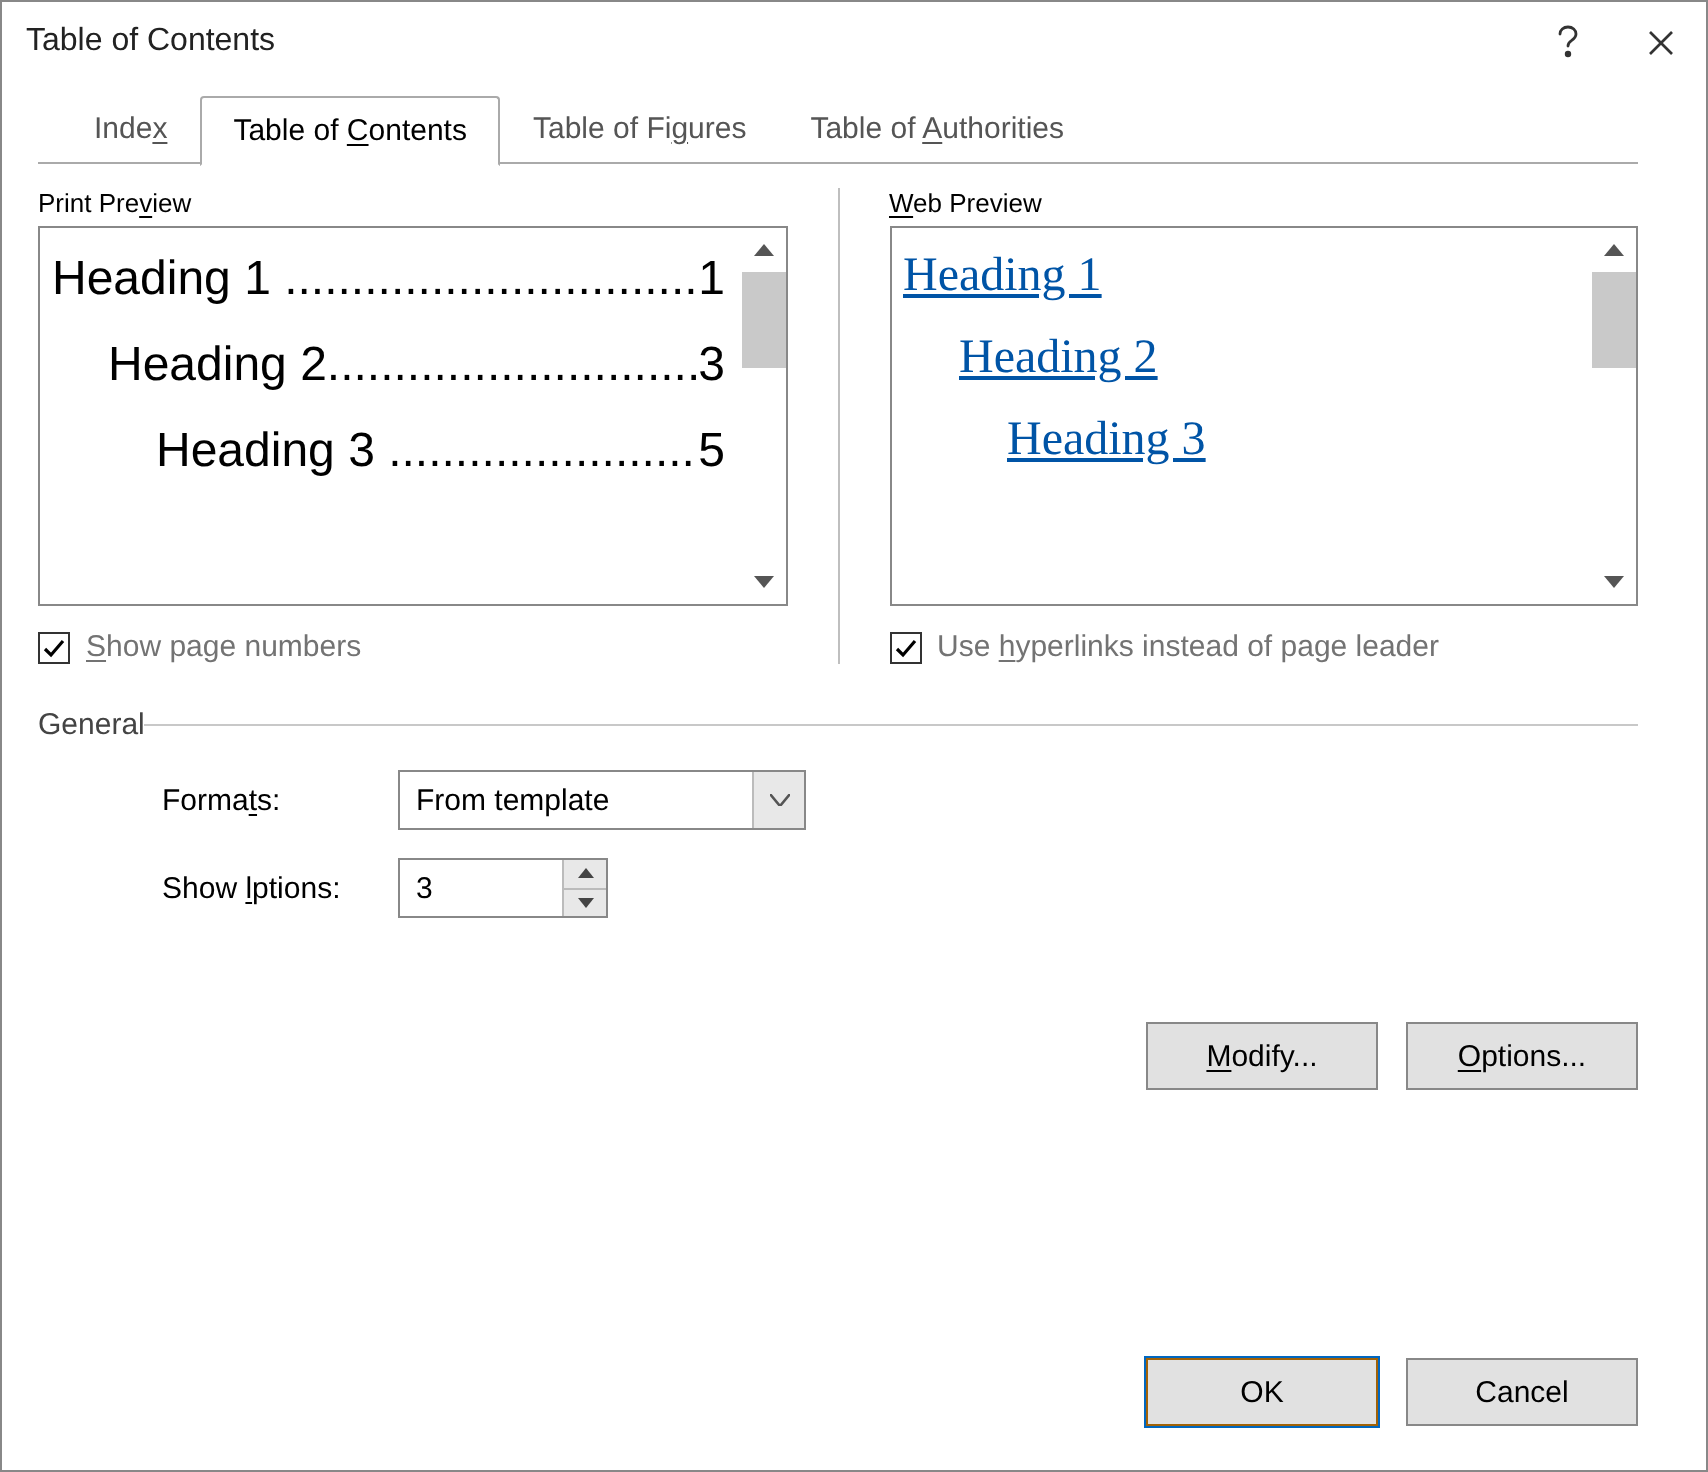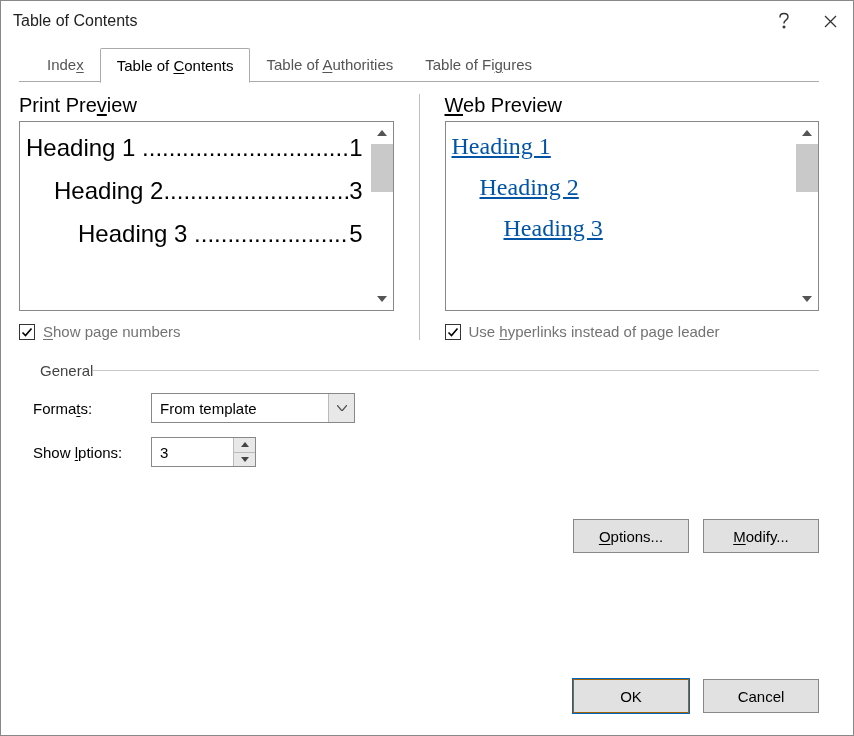--- a/index.html
+++ b/index.html
@@ -27,21 +27,21 @@
   .tab.sel {
     border:1px solid #aaa; border-bottom:1px solid #fff; background:#fff; color:#000;
     border-radius:2px 2px 0 0;
   }
   .tabline { height:1px; background:#aaa; margin-top:-1px; }
   .u { text-decoration:underline; text-underline-offset:2px; }
   .columns {
     display:flex; gap:25px; margin-top:12px;
   }
   .col { flex:1; min-width:0; display:flex; flex-direction:column; }
-  .seclabel { font-size:20px; color:#000; margin-bottom:4px; }
+  .seclabel { font-size:13px; color:#000; margin-bottom:4px; }
   .previewbox {
     border:1px solid #888; height:190px; display:flex; background:#fff;
   }
   .previewinner {
     flex:1; padding:4px 8px 4px 6px; font-family:"Times New Roman", serif; font-size:24px; color:#000;
     line-height:1.8; overflow:hidden; position:relative;
   }
   .pv-row { white-space:nowrap; display:flex; align-items:baseline; }
   .pv-text { }
   .pv-dots { flex:1; overflow:hidden; letter-spacing:0; }
@@ -81,27 +81,27 @@
     border-left:1px solid #bbb; background:#e8e8e8;
   }
   .divider {
     width:1px; background:#bfbfbf; align-self:stretch;
   }
   .divider-pad { padding-bottom:8px; }
   .group {
     margin-top:22px;
   }
   .grouphdr {
-    display:flex; align-items:center; font-size:15px; color:#444; gap:0;margin-left:21px;
+    display:flex; align-items:center; font-size:15px; color:#444; gap:0;
   }
   .grouphdr .line { flex:1; height:1px; background:#c8c8c8; }
   .formrow {
     display:flex; align-items:center; gap:18px; font-size:15px; margin-top:14px; margin-left:14px;
   }
-  .formrow .flabel { width:100px; }
+  .formrow .flabel { width:100px;margin-left:48px; }
   .select2 {
     height:30px; border:1px solid #888; background:#fff; display:flex; align-items:center; width:204px;
   }
   .select2 .sval{ flex:1; padding:0 8px; font-size:15px; }
   .select2 .dd{
     width:26px; height:100%; display:flex; align-items:center; justify-content:center;
     background:#e8e8e8; border-left:1px solid #bbb;
   }
   .spin {
     height:30px; width:105px; border:1px solid #888; background:#fff; display:flex;
@@ -139,24 +139,24 @@
 
   <div class="content">
     <div class="tabs">
       <div class="tab">
         Inde<span class="u">x</span>
       </div>
       <div class="tab sel">
         Table of <span class="u">C</span>ontents
       </div>
       <div class="tab">
+        Table of Fi<span class="u">g</span>ures
+      </div>
+      <div class="tab">
         Table of <span class="u">A</span>uthorities
-      </div>
-      <div class="tab">
-        Table of Fi<span class="u">g</span>ures
       </div>
     </div>
     <div class="tabline"></div>
 
     <div class="columns">
 
       <div class="col">
         <div class="seclabel">
           Print Pre<span class="u">v</span>iew
         </div>
@@ -284,24 +284,24 @@
                   <path d="M0 0 L4 5 L8 0 Z" fill="#444"></path>
                 </svg>
             </span>
           </span>
         </div>
       </div>
     </div>
 
     <div class="btnrow">
       <div class="btn">
+        <span><span class="u">M</span><span>odify...</span></span>
+      </div>
+      <div class="btn">
         <span><span class="u">O</span><span>ptions...</span></span>
-      </div>
-      <div class="btn">
-        <span><span class="u">M</span><span>odify...</span></span>
       </div>
     </div>
 
     <div style="flex:1"></div>
 
     <div class="btnrow" style="margin-top:0; margin-bottom:4px;">
       <div class="btn primary">OK</div>
       <div class="btn">Cancel</div>
     </div>
   </div>

